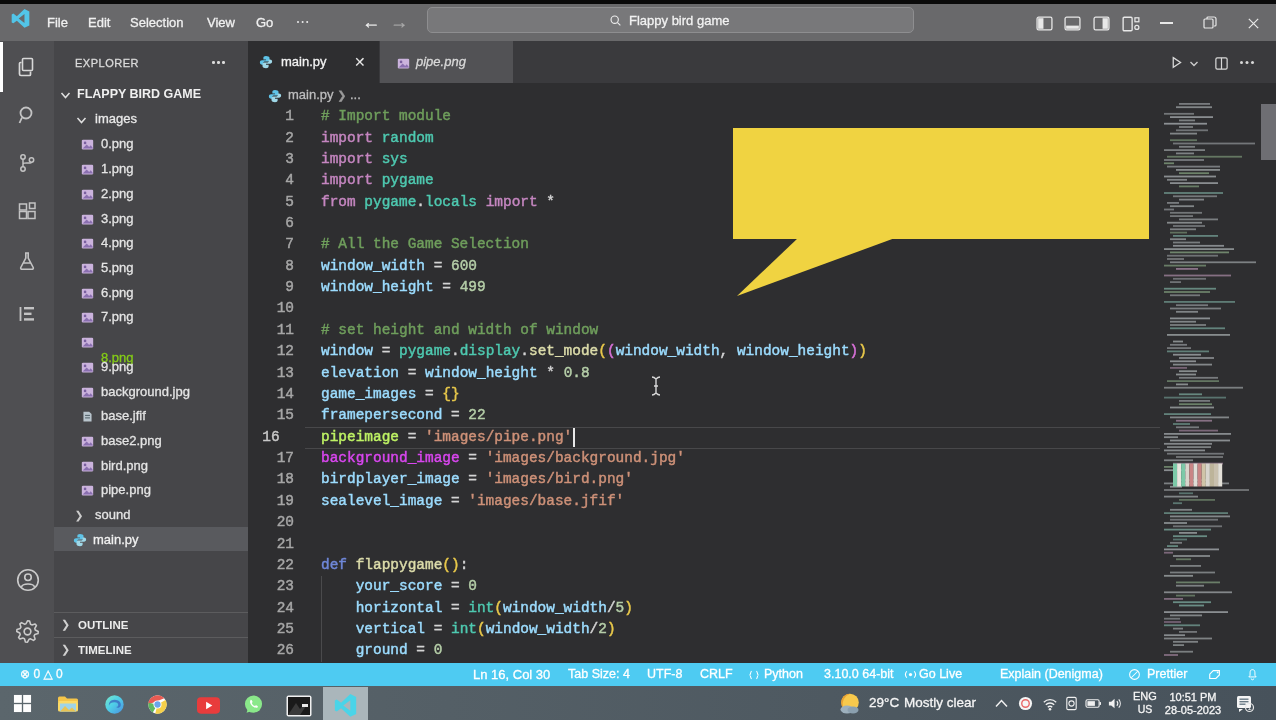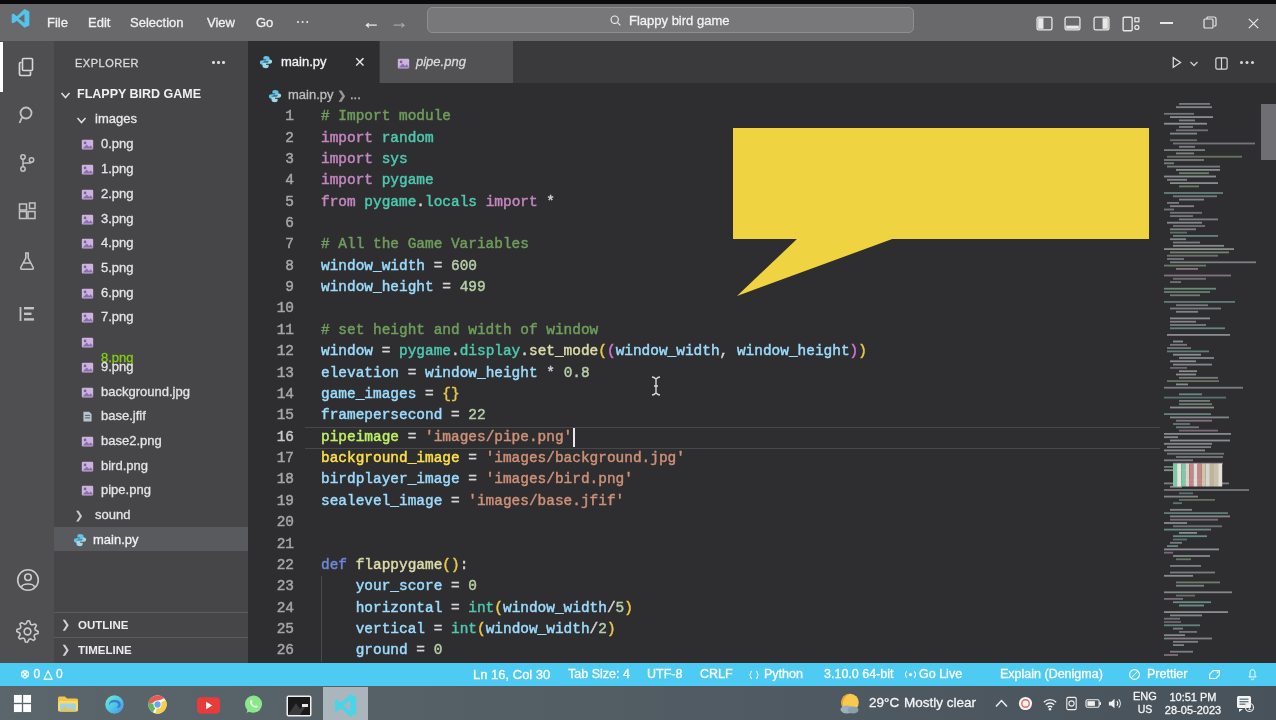--- a/index.html
+++ b/index.html
@@ -258,48 +258,48 @@
 <div style="position:absolute;left:248px;top:212.9px;width:46px;height:21.37px;line-height:21.37px;text-align:right;color:#a6a6a6">6</div>
 <div style="position:absolute;left:248px;top:234.3px;width:46px;height:21.37px;line-height:21.37px;text-align:right;color:#a6a6a6">7</div>
 <div style="position:absolute;left:248px;top:255.7px;width:46px;height:21.37px;line-height:21.37px;text-align:right;color:#a6a6a6">8</div>
 <div style="position:absolute;left:248px;top:277.1px;width:46px;height:21.37px;line-height:21.37px;text-align:right;color:#a6a6a6">9</div>
 <div style="position:absolute;left:248px;top:298.4px;width:46px;height:21.37px;line-height:21.37px;text-align:right;color:#a6a6a6">10</div>
 <div style="position:absolute;left:248px;top:319.8px;width:46px;height:21.37px;line-height:21.37px;text-align:right;color:#a6a6a6">11</div>
 <div style="position:absolute;left:248px;top:341.2px;width:46px;height:21.37px;line-height:21.37px;text-align:right;color:#a6a6a6">12</div>
 <div style="position:absolute;left:248px;top:362.5px;width:46px;height:21.37px;line-height:21.37px;text-align:right;color:#a6a6a6">13</div>
 <div style="position:absolute;left:248px;top:383.9px;width:46px;height:21.37px;line-height:21.37px;text-align:right;color:#a6a6a6">14</div>
 <div style="position:absolute;left:248px;top:405.3px;width:46px;height:21.37px;line-height:21.37px;text-align:right;color:#a6a6a6">15</div>
-<div style="position:absolute;left:248px;top:426.6px;width:46px;height:21.37px;line-height:21.37px;text-align:right;color:#c8c8c8">16</div>
+<div style="position:absolute;left:248px;top:426.6px;width:46px;height:21.37px;line-height:21.37px;text-align:center;color:#c8c8c8">16</div>
 <div style="position:absolute;left:248px;top:448.0px;width:46px;height:21.37px;line-height:21.37px;text-align:right;color:#a6a6a6">17</div>
 <div style="position:absolute;left:248px;top:469.4px;width:46px;height:21.37px;line-height:21.37px;text-align:right;color:#a6a6a6">18</div>
 <div style="position:absolute;left:248px;top:490.8px;width:46px;height:21.37px;line-height:21.37px;text-align:right;color:#a6a6a6">19</div>
 <div style="position:absolute;left:248px;top:512.1px;width:46px;height:21.37px;line-height:21.37px;text-align:right;color:#a6a6a6">20</div>
 <div style="position:absolute;left:248px;top:533.5px;width:46px;height:21.37px;line-height:21.37px;text-align:right;color:#a6a6a6">21</div>
 <div style="position:absolute;left:248px;top:554.9px;width:46px;height:21.37px;line-height:21.37px;text-align:right;color:#a6a6a6">22</div>
 <div style="position:absolute;left:248px;top:576.2px;width:46px;height:21.37px;line-height:21.37px;text-align:right;color:#a6a6a6">23</div>
 <div style="position:absolute;left:248px;top:597.6px;width:46px;height:21.37px;line-height:21.37px;text-align:right;color:#a6a6a6">24</div>
 <div style="position:absolute;left:248px;top:619.0px;width:46px;height:21.37px;line-height:21.37px;text-align:right;color:#a6a6a6">25</div>
 <div style="position:absolute;left:248px;top:640.4px;width:46px;height:21.37px;line-height:21.37px;text-align:right;color:#a6a6a6">26</div>
 <div style="position:absolute;left:321px;top:106.1px;height:21.37px;line-height:21.37px;white-space:pre"><span style="color:#6f9e5c"># Import module</span></div>
 <div style="position:absolute;left:321px;top:127.5px;height:21.37px;line-height:21.37px;white-space:pre"><span style="color:#c586c0">import</span><span style="color:#d4d4d4"> </span><span style="color:#4EC9B0">random</span></div>
 <div style="position:absolute;left:321px;top:148.8px;height:21.37px;line-height:21.37px;white-space:pre"><span style="color:#c586c0">import</span><span style="color:#d4d4d4"> </span><span style="color:#4EC9B0">sys</span></div>
 <div style="position:absolute;left:321px;top:170.2px;height:21.37px;line-height:21.37px;white-space:pre"><span style="color:#c586c0">import</span><span style="color:#d4d4d4"> </span><span style="color:#4EC9B0">pygame</span></div>
 <div style="position:absolute;left:321px;top:191.6px;height:21.37px;line-height:21.37px;white-space:pre"><span style="color:#c586c0">from</span><span style="color:#d4d4d4"> </span><span style="color:#4EC9B0">pygame</span><span style="color:#d4d4d4">.</span><span style="color:#4EC9B0">locals</span><span style="color:#d4d4d4"> </span><span style="color:#c586c0">import</span><span style="color:#d4d4d4"> *</span></div>
 <div style="position:absolute;left:321px;top:212.9px;height:21.37px;line-height:21.37px;white-space:pre"></div>
-<div style="position:absolute;left:321px;top:234.3px;height:21.37px;line-height:21.37px;white-space:pre"><span style="color:#6f9e5c"># All the Game Variables</span></div>
+<div style="position:absolute;left:321px;top:234.3px;height:21.37px;line-height:21.37px;white-space:pre"><span style="color:#6f9e5c"># All the Game Selection</span></div>
 <div style="position:absolute;left:321px;top:255.7px;height:21.37px;line-height:21.37px;white-space:pre"><span style="color:#9CDCFE">window_width</span><span style="color:#d4d4d4"> = </span><span style="color:#B5CEA8">600</span></div>
 <div style="position:absolute;left:321px;top:277.1px;height:21.37px;line-height:21.37px;white-space:pre"><span style="color:#9CDCFE">window_height</span><span style="color:#d4d4d4"> = </span><span style="color:#B5CEA8">499</span></div>
 <div style="position:absolute;left:321px;top:298.4px;height:21.37px;line-height:21.37px;white-space:pre"></div>
 <div style="position:absolute;left:321px;top:319.8px;height:21.37px;line-height:21.37px;white-space:pre"><span style="color:#6f9e5c"># set height and width of window</span></div>
 <div style="position:absolute;left:321px;top:341.2px;height:21.37px;line-height:21.37px;white-space:pre"><span style="color:#9CDCFE">window</span><span style="color:#d4d4d4"> = </span><span style="color:#4EC9B0">pygame</span><span style="color:#d4d4d4">.</span><span style="color:#4EC9B0">display</span><span style="color:#d4d4d4">.</span><span style="color:#DCDCAA">set_mode</span><span style="color:#e8c84a">(</span><span style="color:#d670d6">(</span><span style="color:#9CDCFE">window_width</span><span style="color:#d4d4d4">, </span><span style="color:#9CDCFE">window_height</span><span style="color:#d670d6">)</span><span style="color:#e8c84a">)</span></div>
 <div style="position:absolute;left:321px;top:362.5px;height:21.37px;line-height:21.37px;white-space:pre"><span style="color:#9CDCFE">elevation</span><span style="color:#d4d4d4"> = </span><span style="color:#9CDCFE">window_height</span><span style="color:#d4d4d4"> * </span><span style="color:#B5CEA8">0.8</span></div>
 <div style="position:absolute;left:321px;top:383.9px;height:21.37px;line-height:21.37px;white-space:pre"><span style="color:#9CDCFE">game_images</span><span style="color:#d4d4d4"> = </span><span style="color:#e8c84a">{}</span></div>
 <div style="position:absolute;left:321px;top:405.3px;height:21.37px;line-height:21.37px;white-space:pre"><span style="color:#9CDCFE">framepersecond</span><span style="color:#d4d4d4"> = </span><span style="color:#B5CEA8">22</span></div>
 <div style="position:absolute;left:321px;top:426.6px;height:21.37px;line-height:21.37px;white-space:pre"><span style="color:#bef264">pipeimage</span><span style="color:#d4d4d4"> = </span><span style="color:#CE9178">'images/pipe.png'</span></div>
-<div style="position:absolute;left:321px;top:448.0px;height:21.37px;line-height:21.37px;white-space:pre"><span style="color:#fde047">background_image</span><span style="color:#d4d4d4"> = </span><span style="color:#CE9178">'images/background.jpg'</span></div>
+<div style="position:absolute;left:321px;top:448.0px;height:21.37px;line-height:21.37px;white-space:pre"><span style="color:#d946ef">background_image</span><span style="color:#d4d4d4"> = </span><span style="color:#CE9178">'images/background.jpg'</span></div>
 <div style="position:absolute;left:321px;top:469.4px;height:21.37px;line-height:21.37px;white-space:pre"><span style="color:#9CDCFE">birdplayer_image</span><span style="color:#d4d4d4"> = </span><span style="color:#CE9178">'images/bird.png'</span></div>
 <div style="position:absolute;left:321px;top:490.8px;height:21.37px;line-height:21.37px;white-space:pre"><span style="color:#9CDCFE">sealevel_image</span><span style="color:#d4d4d4"> = </span><span style="color:#CE9178">'images/base.jfif'</span></div>
 <div style="position:absolute;left:321px;top:512.1px;height:21.37px;line-height:21.37px;white-space:pre"></div>
 <div style="position:absolute;left:321px;top:533.5px;height:21.37px;line-height:21.37px;white-space:pre"></div>
 <div style="position:absolute;left:321px;top:554.9px;height:21.37px;line-height:21.37px;white-space:pre"><span style="color:#6f87d8">def</span><span style="color:#d4d4d4"> </span><span style="color:#DCDCAA">flappygame</span><span style="color:#e8c84a">()</span><span style="color:#d4d4d4">:</span></div>
 <div style="position:absolute;left:321px;top:576.2px;height:21.37px;line-height:21.37px;white-space:pre"><span style="color:#d4d4d4">    </span><span style="color:#9CDCFE">your_score</span><span style="color:#d4d4d4"> = </span><span style="color:#B5CEA8">0</span></div>
 <div style="position:absolute;left:321px;top:597.6px;height:21.37px;line-height:21.37px;white-space:pre"><span style="color:#d4d4d4">    </span><span style="color:#9CDCFE">horizontal</span><span style="color:#d4d4d4"> = </span><span style="color:#4EC9B0">int</span><span style="color:#e8c84a">(</span><span style="color:#9CDCFE">window_width</span><span style="color:#d4d4d4">/</span><span style="color:#B5CEA8">5</span><span style="color:#e8c84a">)</span></div>
 <div style="position:absolute;left:321px;top:619.0px;height:21.37px;line-height:21.37px;white-space:pre"><span style="color:#d4d4d4">    </span><span style="color:#9CDCFE">vertical</span><span style="color:#d4d4d4"> = </span><span style="color:#4EC9B0">int</span><span style="color:#e8c84a">(</span><span style="color:#9CDCFE">window_width</span><span style="color:#d4d4d4">/</span><span style="color:#B5CEA8">2</span><span style="color:#e8c84a">)</span></div>
 <div style="position:absolute;left:321px;top:640.4px;height:21.37px;line-height:21.37px;white-space:pre"><span style="color:#d4d4d4">    </span><span style="color:#9CDCFE">ground</span><span style="color:#d4d4d4"> = </span><span style="color:#B5CEA8">0</span></div>
 </div>

